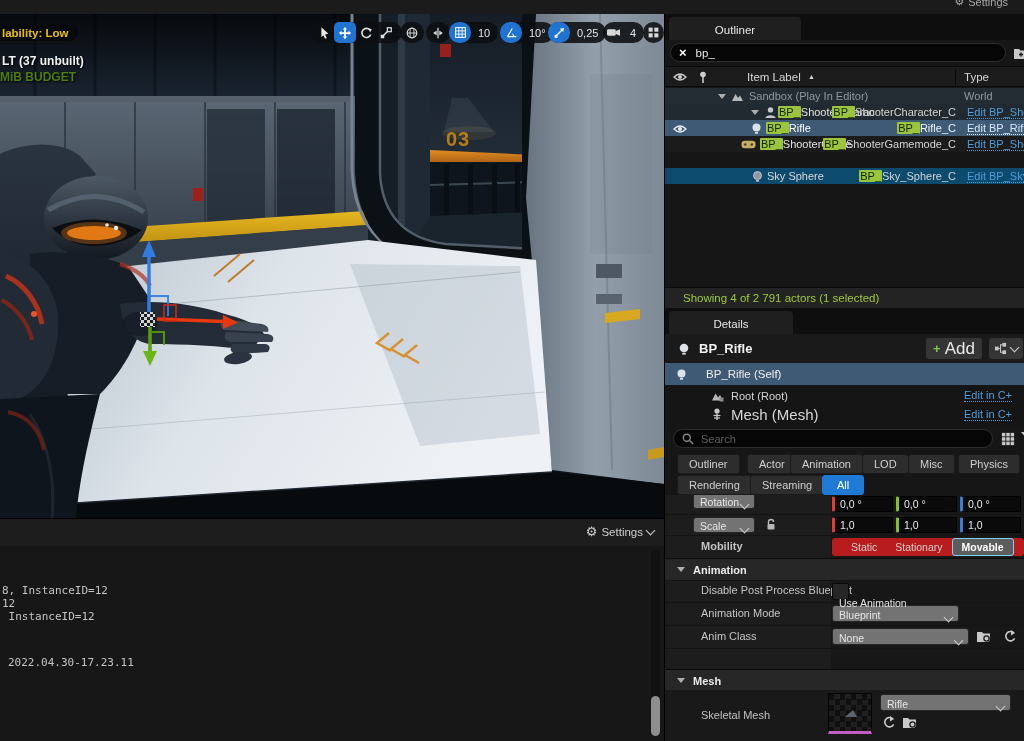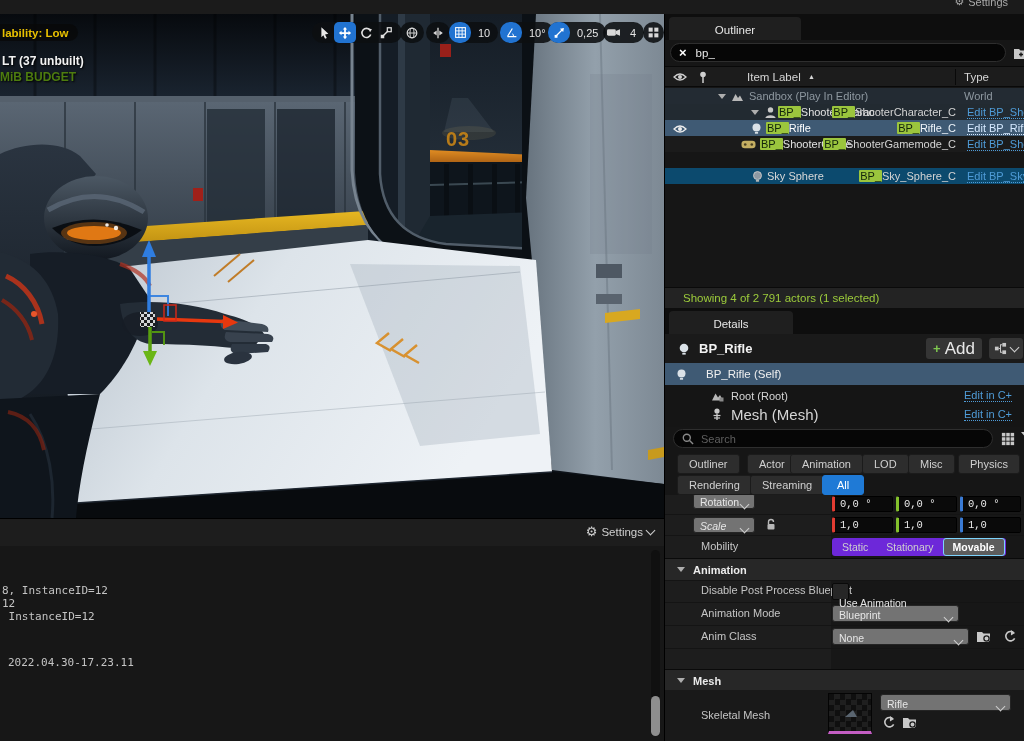--- a/index.html
+++ b/index.html
@@ -49,21 +49,21 @@
   .chv{width:6px;height:6px;border-right:1.6px solid #cfcfcf;border-bottom:1.6px solid #cfcfcf;
        transform:rotate(45deg);margin-top:-3px;flex:none;}
   .pill{position:absolute;height:18px;background:#2d2d2d;border:1px solid #1b1b1b;border-radius:3px;
         display:flex;align-items:center;padding:0 11px;color:#d0d0d0;font-size:11px;}
   .pill.act{background:#1f7ad6;color:#fff;border-color:#1f7ad6;}
   .prow{position:absolute;left:0;width:360px;border-bottom:1px solid #141414;}
   .plabel{color:#c4c4c4;font-size:11px;}
   .dd{position:absolute;background:#737373;border:1px solid #242424;border-radius:3px;height:17px;
       display:flex;align-items:flex-end;color:#e6e6e6;font-size:10.5px;padding:0 6px;box-sizing:border-box;}
   .vf{position:absolute;width:61px;height:16px;background:#0a0a0a;border:1px solid #000;border-radius:2px;
-      display:flex;align-items:center;padding-left:5px;font-size:10.5px;color:#eaeaea;box-sizing:border-box;font-family:Liberation Mono, monospace;}
+      display:flex;align-items:center;padding-left:5px;font-size:10.5px;color:#eaeaea;box-sizing:border-box;}
   .seg{padding:0 9px;height:16px;display:flex;align-items:center;color:#cfcfcf;font-size:10.5px;}
   .seg.act{background:#5d5d5d;color:#fff;font-weight:bold;border:1px solid #7dd3fc;border-radius:3px;height:16px;}
   .sechdr{background:#272727;border-top:1px solid #0a0a0a;display:flex;align-items:center;gap:8px;
           font-weight:bold;color:#ebebeb;font-size:11px;}
   .ckbx{position:absolute;width:15px;height:15px;background:#262626;border:1px solid #090909;border-radius:2px;}
   .thumb{background-color:#151515;background:repeating-conic-gradient(#1f1f1f 0% 25%, #0f0f0f 0% 50%);
          background-size:11px 11px;border:1px solid #040404;border-bottom:3px solid #c45ec4;}
 </style>
 </head>
 <body>
@@ -580,42 +580,42 @@
           </div>
         <div class="vf" style="left:231px;top:1px;border-left:3px solid #84c12c;">
             <span>0,0 °</span>
           </div>
         <div class="vf" style="left:295px;top:1px;border-left:3px solid #3a7bd5;">
             <span>0,0 °</span>
           </div>
       </div>
 
       <div class="prow" style="top:19px;height:21px;">
-        <div class="dd" style="left:28px;top:3px;width:62px;height:16px;justify-content:space-between;font-style:italic;">
+        <div class="dd" style="left:28px;top:3px;width:62px;height:16px;justify-content:space-between;">
           <span>Scale</span>
             <span class="chv"></span>
         </div>
         <svg class="ab" style="left:100px;top:4px;" width="12" height="13" viewBox="0 0 12 13">
             <path d="M3.5,6 V4 A2.5,2.5 0 0 1 8.5,4" fill="none" stroke="#b8b8b8" stroke-width="1.4"></path>
             <rect x="2.5" y="6" width="7" height="5.5" rx="1" fill="#b8b8b8"></rect>
           </svg>
         <div class="vf" style="left:167px;top:2.5px;border-left:3px solid #e23c32;">
             <span>1,0</span>
           </div>
         <div class="vf" style="left:231px;top:2.5px;border-left:3px solid #84c12c;">
             <span>1,0</span>
           </div>
         <div class="vf" style="left:295px;top:2.5px;border-left:3px solid #3a7bd5;">
             <span>1,0</span>
           </div>
       </div>
 
       <div class="prow" style="top:40px;height:23px;">
-        <span class="plabel ab" style="left:36px;top:5px;">Mobility</span>
-        <div class="ab f" style="left:167px;top:3px;height:18px;background:#6d28d9;border-radius:3px;padding:0 1px;">
+        <span class="plabel ab" style="left:36px;top:5px;font-weight:bold;">Mobility</span>
+        <div class="ab f" style="left:167px;top:3px;height:18px;background:#b91c1c;border-radius:3px;padding:0 10px;">
           <span class="seg">Static</span>
           <span class="seg">Stationary</span>
           <span class="seg act">Movable</span>
         </div>
       </div>
 
       <div class="prow sechdr" style="top:63px;height:21px;">
         <span class="tridn" style="margin-left:12px;"></span>
         <span>Animation</span>
       </div>

